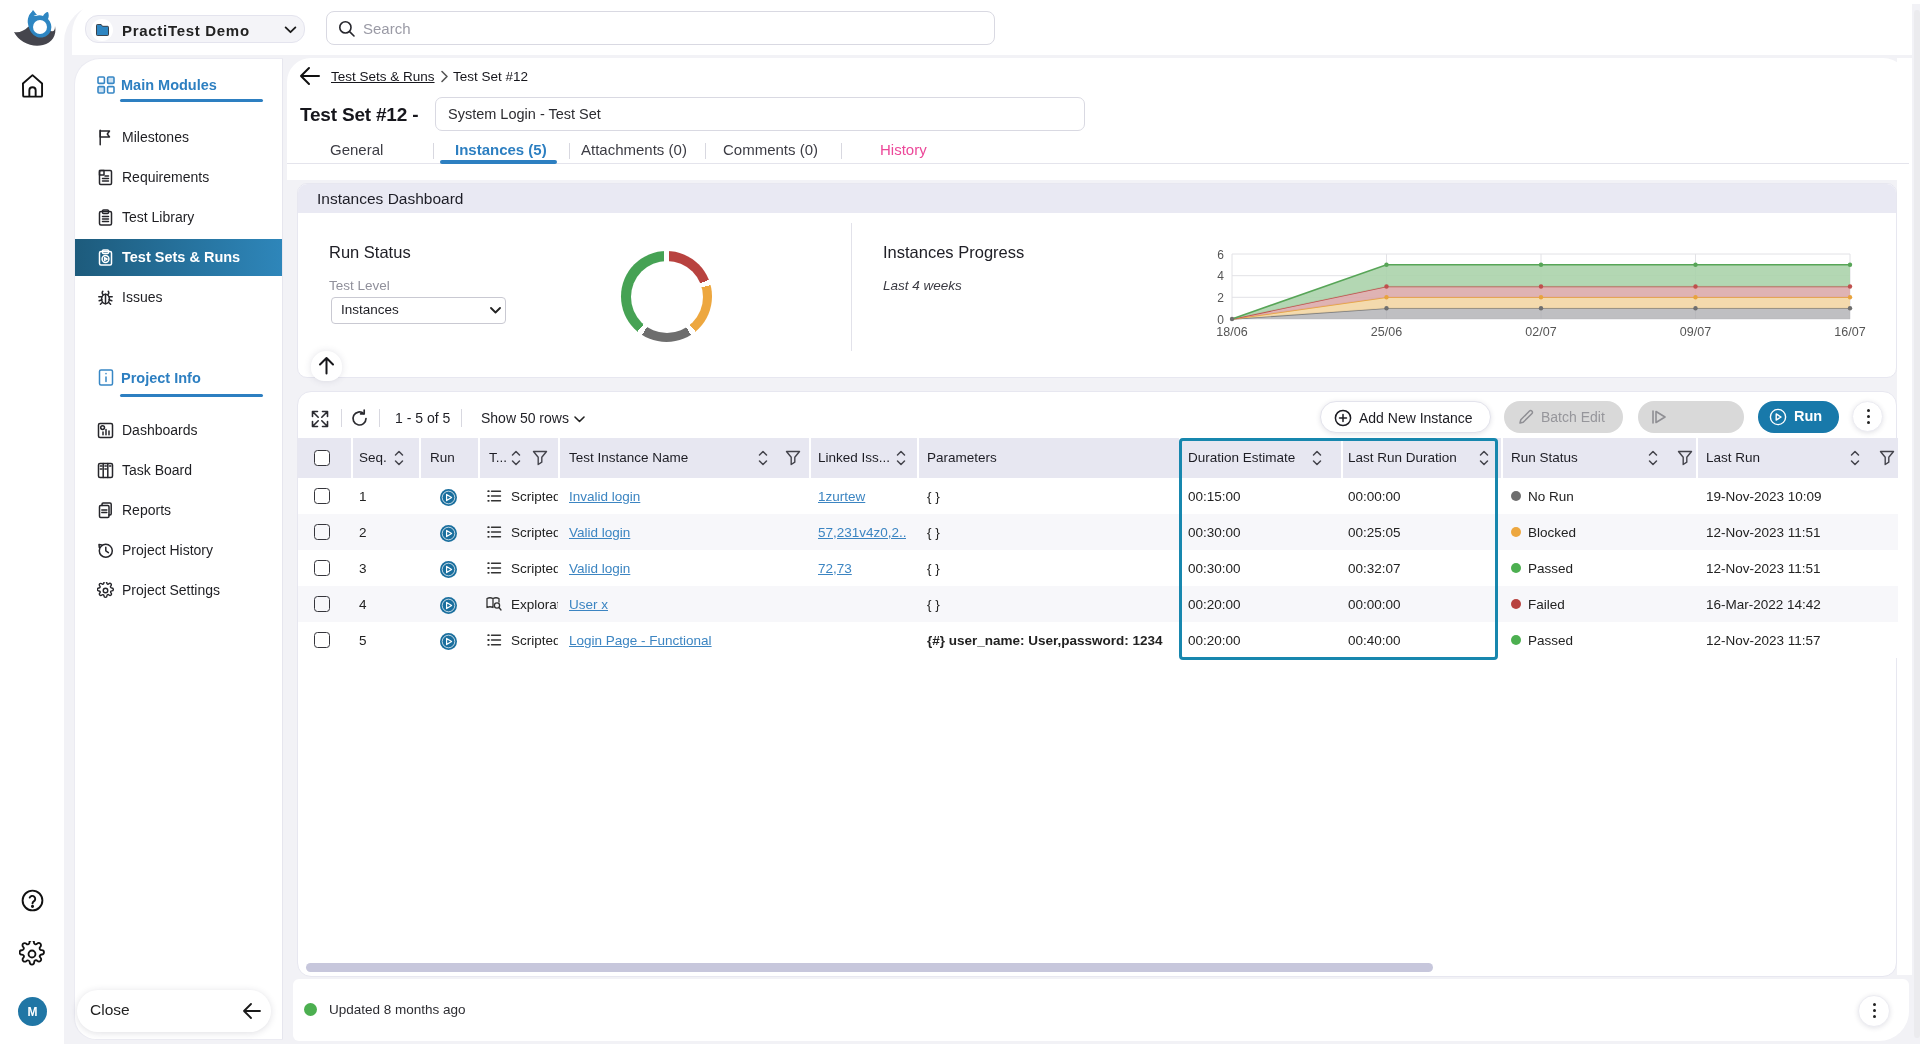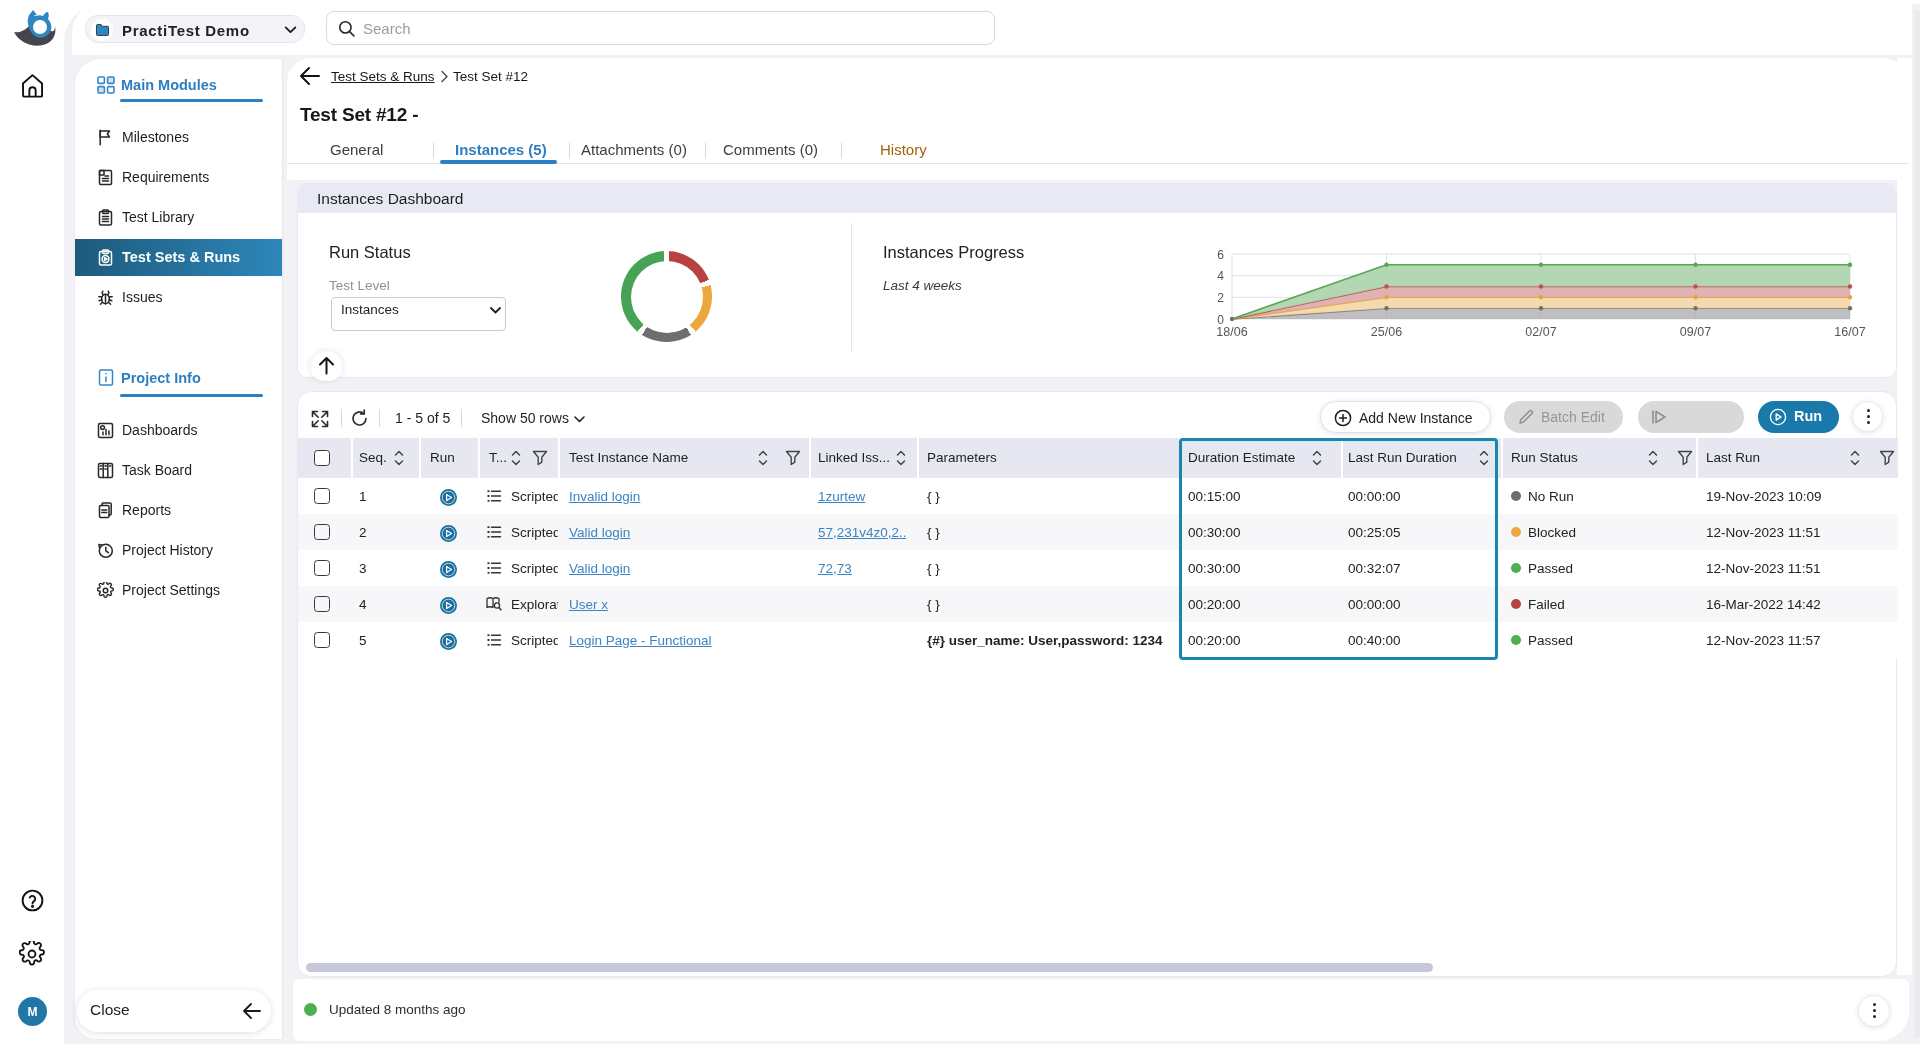--- a/index.html
+++ b/index.html
@@ -179,40 +179,43 @@
 <div class="card" style="left:287px;top:58px;width:1622px;height:122px;border-radius:24px 26px 0 0;">
   <svg class="abs" style="left:12px;top:8px;" width="22" height="20" viewBox="0 0 22 20" fill="none" stroke="#111" stroke-width="2" stroke-linecap="round" stroke-linejoin="round">
       <path d="M20 10H2M10 2 2 10l8 8"></path>
     </svg>
   <span class="abs" style="left:44px;top:11px;font-size:13.5px;color:#16161c;text-decoration:underline;">Test Sets &amp; Runs</span>
   <svg class="abs" style="left:153px;top:12px;" width="9" height="13" viewBox="0 0 9 13" fill="none" stroke="#555" stroke-width="1.6" stroke-linecap="round" stroke-linejoin="round">
       <path d="M2 1.5 7 6.5 2 11.5"></path>
     </svg>
   <span class="abs" style="left:166px;top:11px;font-size:13.5px;color:#16161c;">Test Set #12</span>
   <span class="abs" style="left:13px;top:46px;font-size:19px;font-weight:bold;color:#16161c;letter-spacing:-0.2px;">Test Set #12 -</span>
+  <div class="abs" style="left:148px;top:39px;width:650px;height:34px;border:1px solid #d9d9e2;border-radius:7px;background:#fff;">
+    <span style="position:absolute;left:12px;top:8px;font-size:14.5px;color:#2c2c31;">System Login - Test Set</span>
+  </div>
 
   <div class="abs" style="left:0;top:105px;width:1622px;height:1px;background:#e4e4ec;"></div>
   <span class="abs" style="left:43px;top:83px;font-size:15px;color:#3c3c44;">General</span>
   <div class="abs" style="left:146px;top:85px;width:1px;height:16px;background:#d8d8e0;"></div>
   <span class="abs" style="left:168px;top:83px;font-size:15px;font-weight:bold;color:#2d7fc1;">Instances (5)</span>
   <div class="abs" style="left:153px;top:102px;width:117px;height:3.5px;background:#2d7fc1;border-radius:3px;"></div>
   <div class="abs" style="left:282px;top:85px;width:1px;height:16px;background:#d8d8e0;"></div>
   <span class="abs" style="left:294px;top:83px;font-size:15px;color:#3c3c44;">Attachments (0)</span>
   <div class="abs" style="left:418px;top:85px;width:1px;height:16px;background:#d8d8e0;"></div>
   <span class="abs" style="left:436px;top:83px;font-size:15px;color:#3c3c44;">Comments (0)</span>
   <div class="abs" style="left:554px;top:85px;width:1px;height:16px;background:#d8d8e0;"></div>
-  <span class="abs" style="left:593px;top:83px;font-size:15px;color:#a16207;">History</span>
+  <span class="abs" style="left:593px;top:83px;font-size:15px;color:#ec4899;">History</span>
 </div>
 
 <div class="card" style="left:297px;top:183px;width:1600px;height:195px;border:1px solid #e7e7f0;border-radius:10px;">
   <div class="abs" style="left:0;top:0;width:100%;height:29px;background:#e9e9f3;border-radius:9px 9px 0 0;"></div>
   <span class="abs" style="left:19px;top:6px;font-size:15.5px;color:#1d1d26;">Instances Dashboard</span>
   <span class="abs" style="left:31px;top:59px;font-size:16.5px;color:#202027;">Run Status</span>
   <span class="abs" style="left:31px;top:94px;font-size:13.5px;color:#90909b;">Test Level</span>
-  <div class="abs" style="left:33px;top:113px;width:175px;height:34px;border:1px solid #c9c9d2;border-radius:4px;background:#fff;">
+  <div class="abs" style="left:33px;top:113px;width:175px;height:27px;border:1px solid #c9c9d2;border-radius:4px;background:#fff;">
     <span style="position:absolute;left:9px;top:4px;font-size:13.5px;color:#1e1e24;">Instances</span>
     <svg class="abs" style="left:158px;top:9px;" width="11" height="7" viewBox="0 0 11 7" fill="none" stroke="#222" stroke-width="1.8" stroke-linecap="round" stroke-linejoin="round">
         <path d="M1 1l4.5 4.5L10 1"></path>
       </svg>
   </div>
 
   <div class="abs" style="left:323px;top:67px;width:91px;height:91px;border-radius:50%;background:conic-gradient(#fff 0deg 3.5deg,#b8423f 3.5deg 68.5deg,#fff 68.5deg 75.5deg,#eda73f 75.5deg 140.5deg,#fff 140.5deg 147.5deg,#6e6e6e 147.5deg 212.5deg,#fff 212.5deg 219.5deg,#46a254 219.5deg 356.5deg,#fff 356.5deg 360deg);"></div>
   <div class="abs" style="left:332.5px;top:76.5px;width:72px;height:72px;border-radius:50%;background:#fff;"></div>
 
   <div class="abs" style="left:553px;top:39px;width:1px;height:128px;background:#e2e2ea;"></div>

